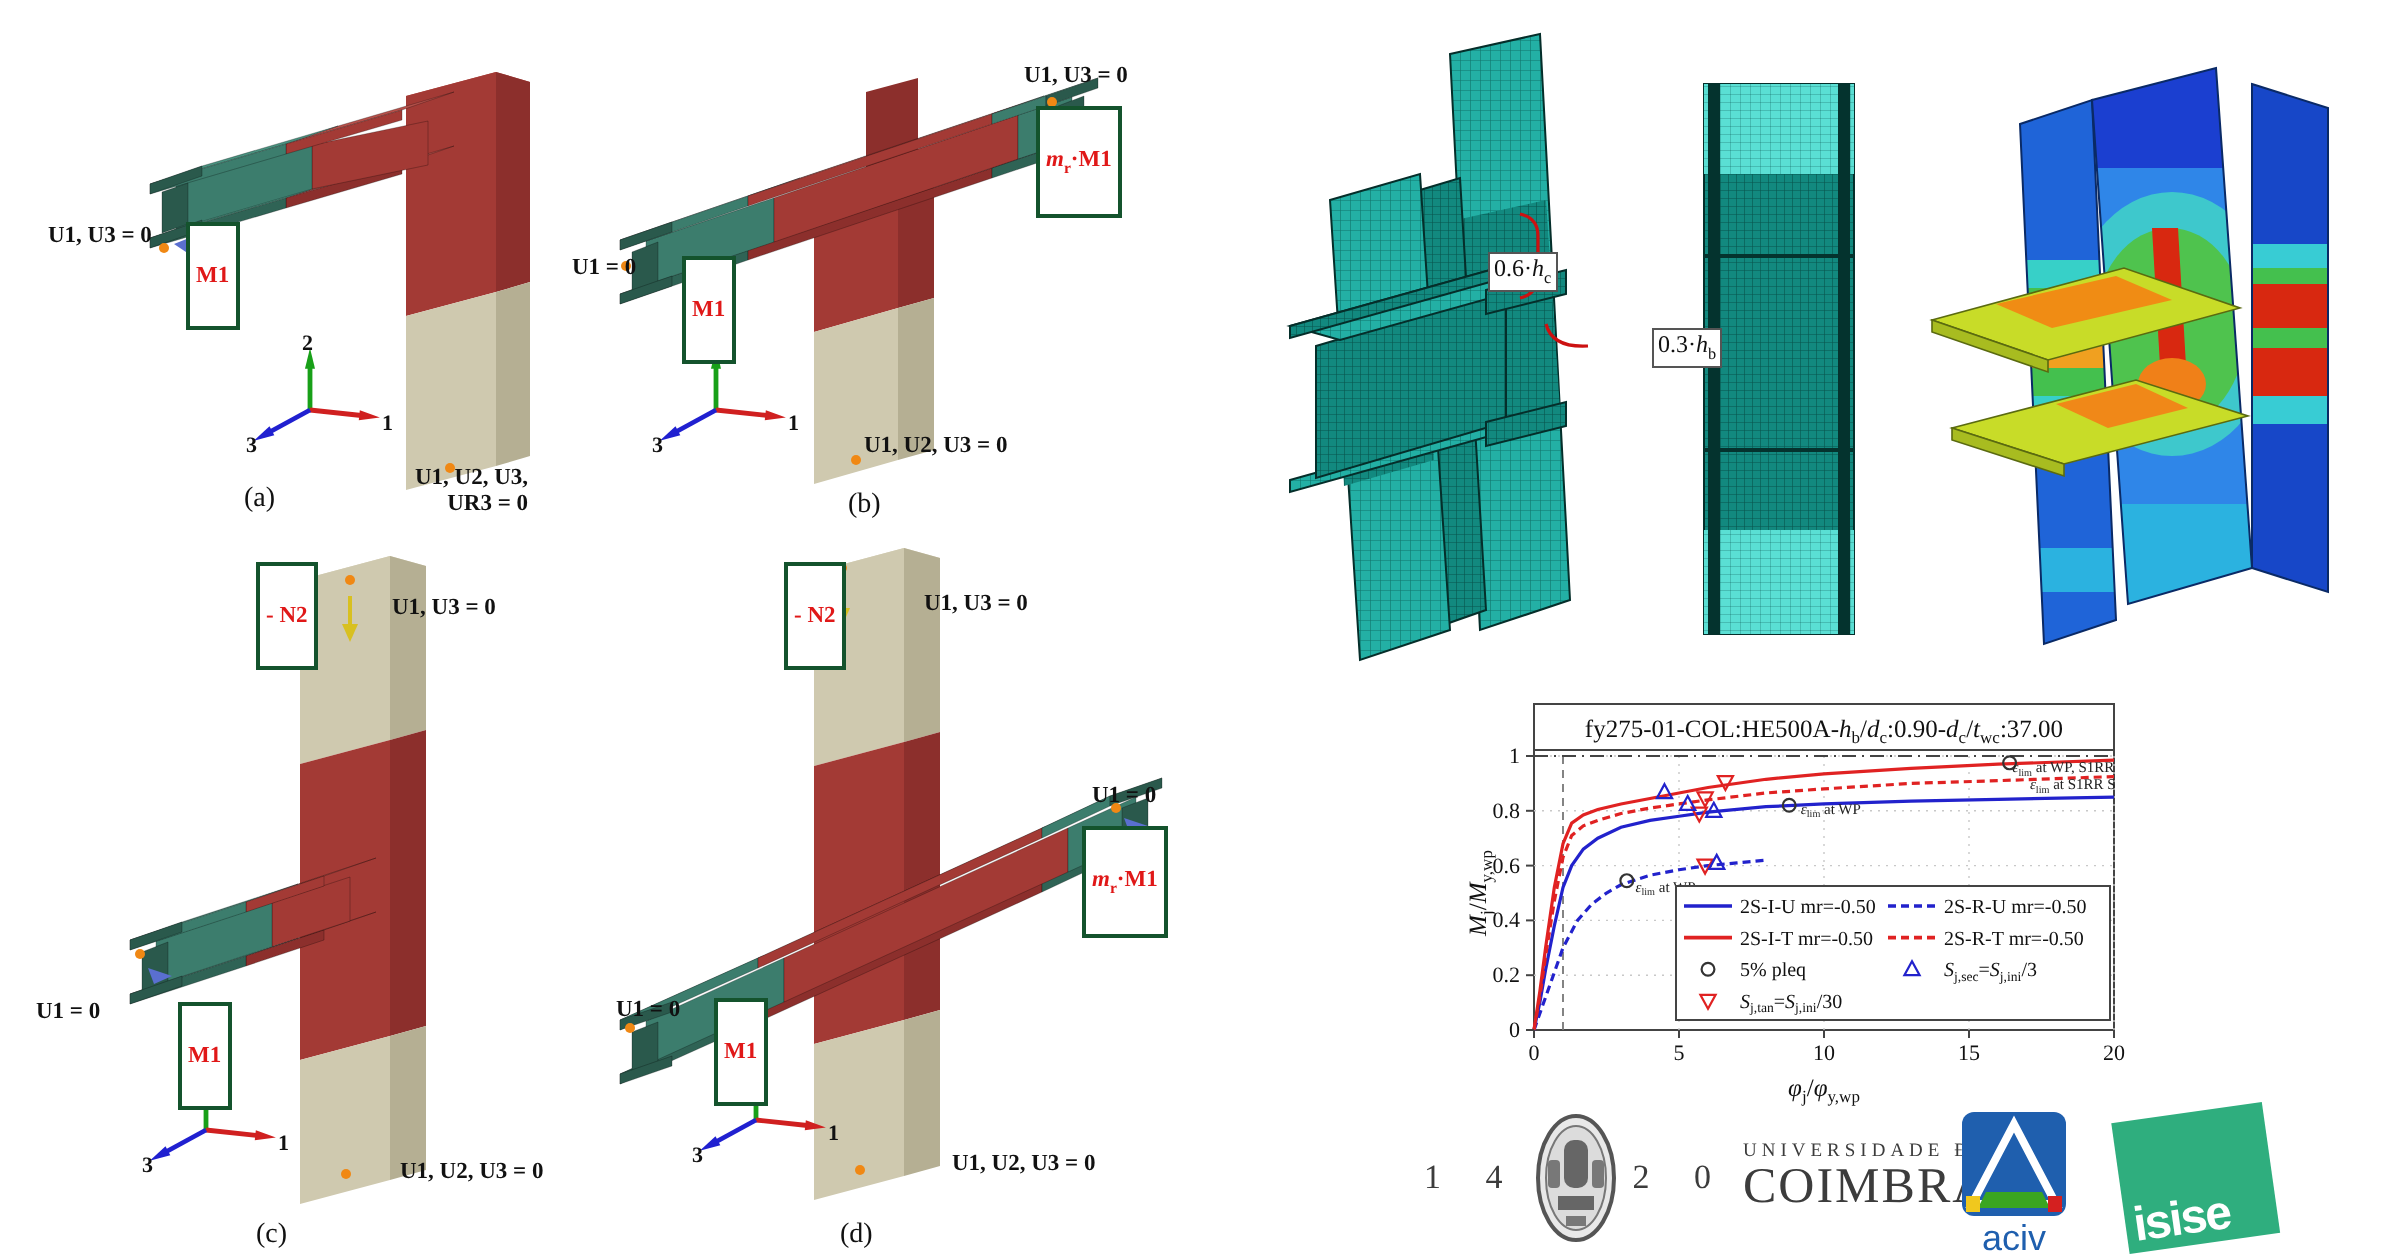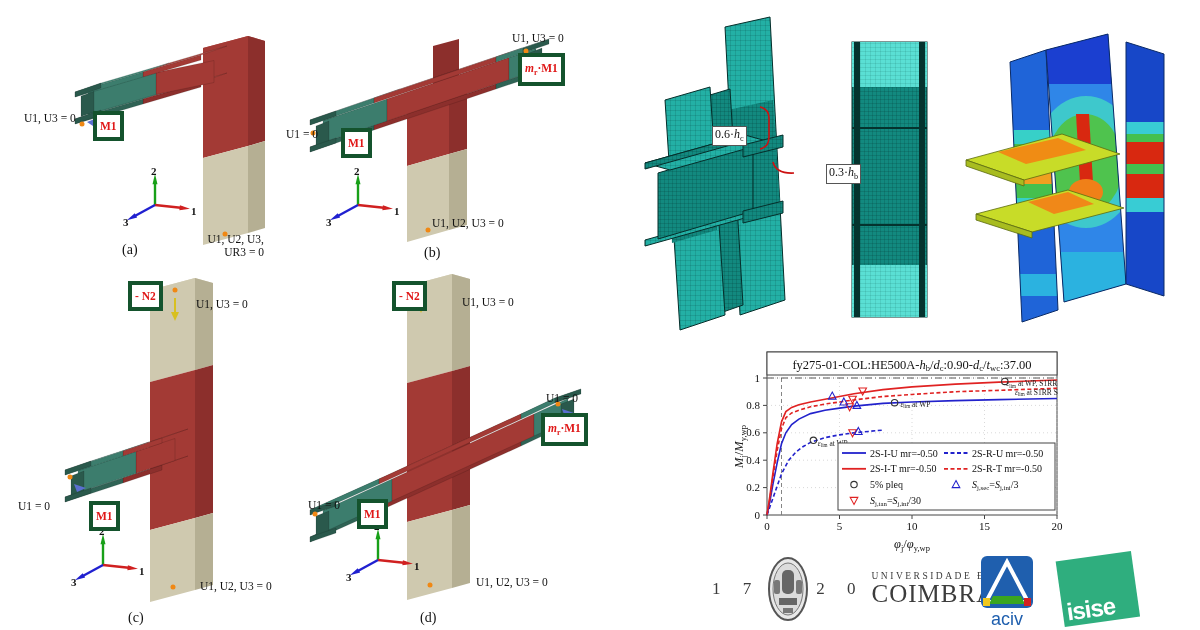--- a/index.html
+++ b/index.html
@@ -1,22 +1,22 @@
 <!DOCTYPE html>
 <html><head>
 <meta charset="utf-8">
 <style>
   html,body{margin:0;padding:0;background:#fff;}
   #fig{position:relative;width:1200px;height:630px;background:#fff;overflow:hidden;
        font-family:"Liberation Serif", serif;}
   .abs{position:absolute;}
-  .bc{font-weight:normal;font-size:11.5px;color:#111;white-space:pre-line;line-height:1.15;}
+  .bc{font-weight:bold;font-size:11.5px;color:#111;white-space:pre-line;line-height:1.15;}
   .bc.ctr{text-align:right;margin-top:31px;}
   .load{font-weight:bold;font-size:11.5px;color:#e01818;background:#fff;
-        border:4px solid #14532d;padding:4px 3px;line-height:1.25;}
+        border:2px solid #14532d;padding:18px 3px;line-height:1.25;}
   .load i{font-style:italic;}
   .cap{font-size:14px;color:#111;}
   .dim{font-size:12px;color:#111;background:#fff;border:1px solid #555;padding:0 2px;line-height:1.3;}
   sub{font-size:0.68em;}
   svg{display:block;}
   
   .coimbra{display:flex;align-items:center;gap:7px;color:#3c3c3c;}
   .co-year{font-size:17px;letter-spacing:9px;color:#3c3c3c;}
   .co-text{line-height:1;}
   .co-l1{font-size:9.5px;letter-spacing:2.5px;font-variant:small-caps;color:#3c3c3c;}
@@ -272,21 +272,21 @@
       <rect x="214" y="27" width="6" height="275" fill="#04332e"></rect>
       <rect x="279" y="27" width="6" height="275" fill="#04332e"></rect>
       <line x1="212" y1="113" x2="287" y2="113" stroke="#04332e" stroke-width="2"></line>
       <line x1="212" y1="210" x2="287" y2="210" stroke="#04332e" stroke-width="2"></line>
     </g>
     <g stroke="#cc1111" stroke-width="1.6" fill="none">
       <path d="M120,92 q9,2 9,11 V122 q0,10 -9,12"></path>
       <path d="M133,147 q3,12 21,11"></path>
     </g>
   </svg>
-  <div class="abs dim" style="left:712px;top:126px">0.6·<i>h</i><sub>c</sub></div>
+  <div class="abs dim" style="left:744px;top:126px">0.6·<i>h</i><sub>c</sub></div>
   <div class="abs dim" style="left:826px;top:164px">0.3·<i>h</i><sub>b</sub></div>
 
   <svg class="abs" style="left:958px;top:22px" width="238" height="305" viewBox="0 0 238 305">
     <defs>
       <clipPath id="sp1">
           <polygon points="52,40 88,28 100,288 64,300"></polygon>
         </clipPath>
       <clipPath id="sp2">
           <polygon points="88,28 150,12 168,262 106,280"></polygon>
         </clipPath>
@@ -410,21 +410,21 @@
       <text x="239" y="130.3" font-size="10" text-anchor="start" fill="#111" font-family="Liberation Serif, serif"><tspan>2S-R-T mr=-0.50</tspan></text>
       <circle cx="121" cy="142.6" r="3.2" fill="none" stroke="#333333" stroke-width="1.1"></circle>
       <text x="137" y="146.1" font-size="10" text-anchor="start" fill="#111" font-family="Liberation Serif, serif"><tspan>5% pleq</tspan></text>
       <polygon points="223,138.6 226.8,145.6 219.2,145.6" fill="none" stroke="#2222cc" stroke-width="1.1"></polygon>
       <text x="239" y="146.1" font-size="10" text-anchor="start" fill="#111" font-family="Liberation Serif, serif"><tspan font-style="italic">S</tspan><tspan font-size="6.800000000000001" dy="2.2">j,sec</tspan><tspan dy="-2.2">​</tspan><tspan>=</tspan><tspan font-style="italic">S</tspan><tspan font-size="6.800000000000001" dy="2.2">j,ini</tspan><tspan dy="-2.2">​</tspan><tspan>/3</tspan></text>
       <polygon points="121,162.4 124.8,155.4 117.2,155.4" fill="none" stroke="#e02222" stroke-width="1.1"></polygon>
       <text x="137" y="161.9" font-size="10" text-anchor="start" fill="#111" font-family="Liberation Serif, serif"><tspan font-style="italic">S</tspan><tspan font-size="6.800000000000001" dy="2.2">j,tan</tspan><tspan dy="-2.2">​</tspan><tspan>=</tspan><tspan font-style="italic">S</tspan><tspan font-size="6.800000000000001" dy="2.2">j,ini</tspan><tspan dy="-2.2">​</tspan><tspan>/30</tspan></text>
     </svg>
 
   <div class="abs coimbra" style="left:712px;top:556px">
-    <span class="co-year">1 7</span>
+    <span class="co-year">1 4</span>
     <svg width="42" height="66" viewBox="0 0 42 66">
       <ellipse cx="21" cy="33" rx="19" ry="31" fill="#e8e8e8" stroke="#555" stroke-width="2"></ellipse>
       <ellipse cx="21" cy="33" rx="15" ry="26" fill="#dcdcdc" stroke="#777" stroke-width="1"></ellipse>
       <rect x="15" y="14" width="12" height="24" rx="5" fill="#666"></rect>
       <rect x="7" y="24" width="6" height="14" rx="2" fill="#787878"></rect>
       <rect x="29" y="24" width="6" height="14" rx="2" fill="#787878"></rect>
       <rect x="12" y="42" width="18" height="7" fill="#666"></rect>
       <rect x="16" y="52" width="10" height="5" fill="#787878"></rect>
     </svg>
     <span class="co-year">2 0</span>

